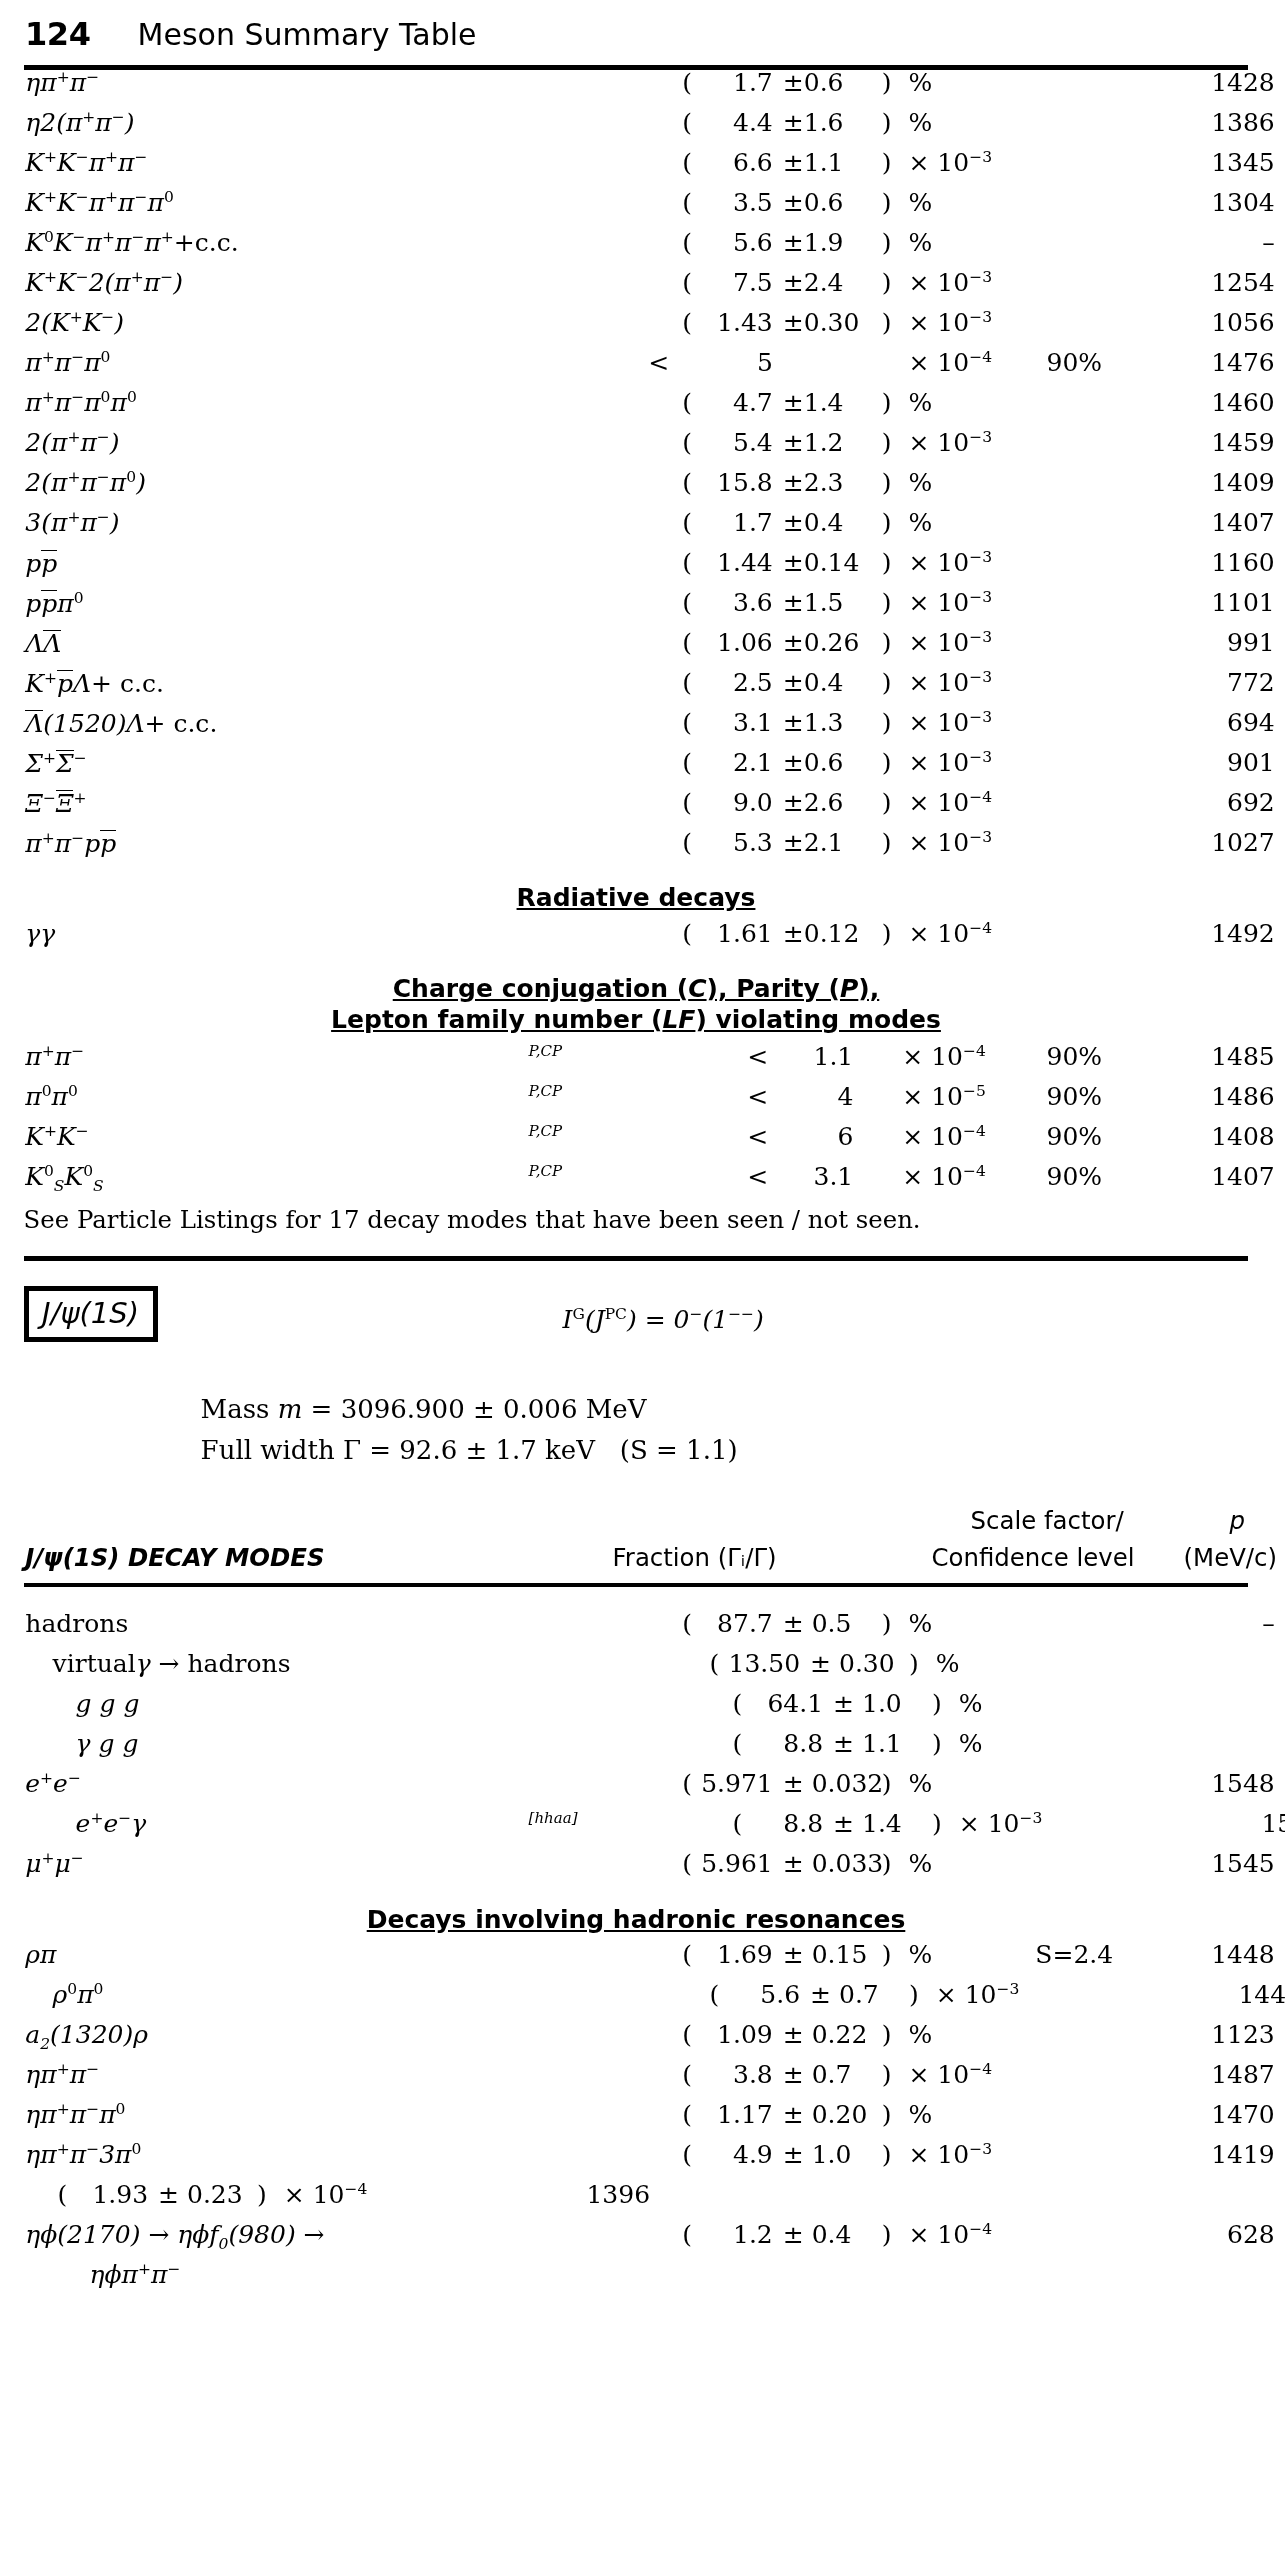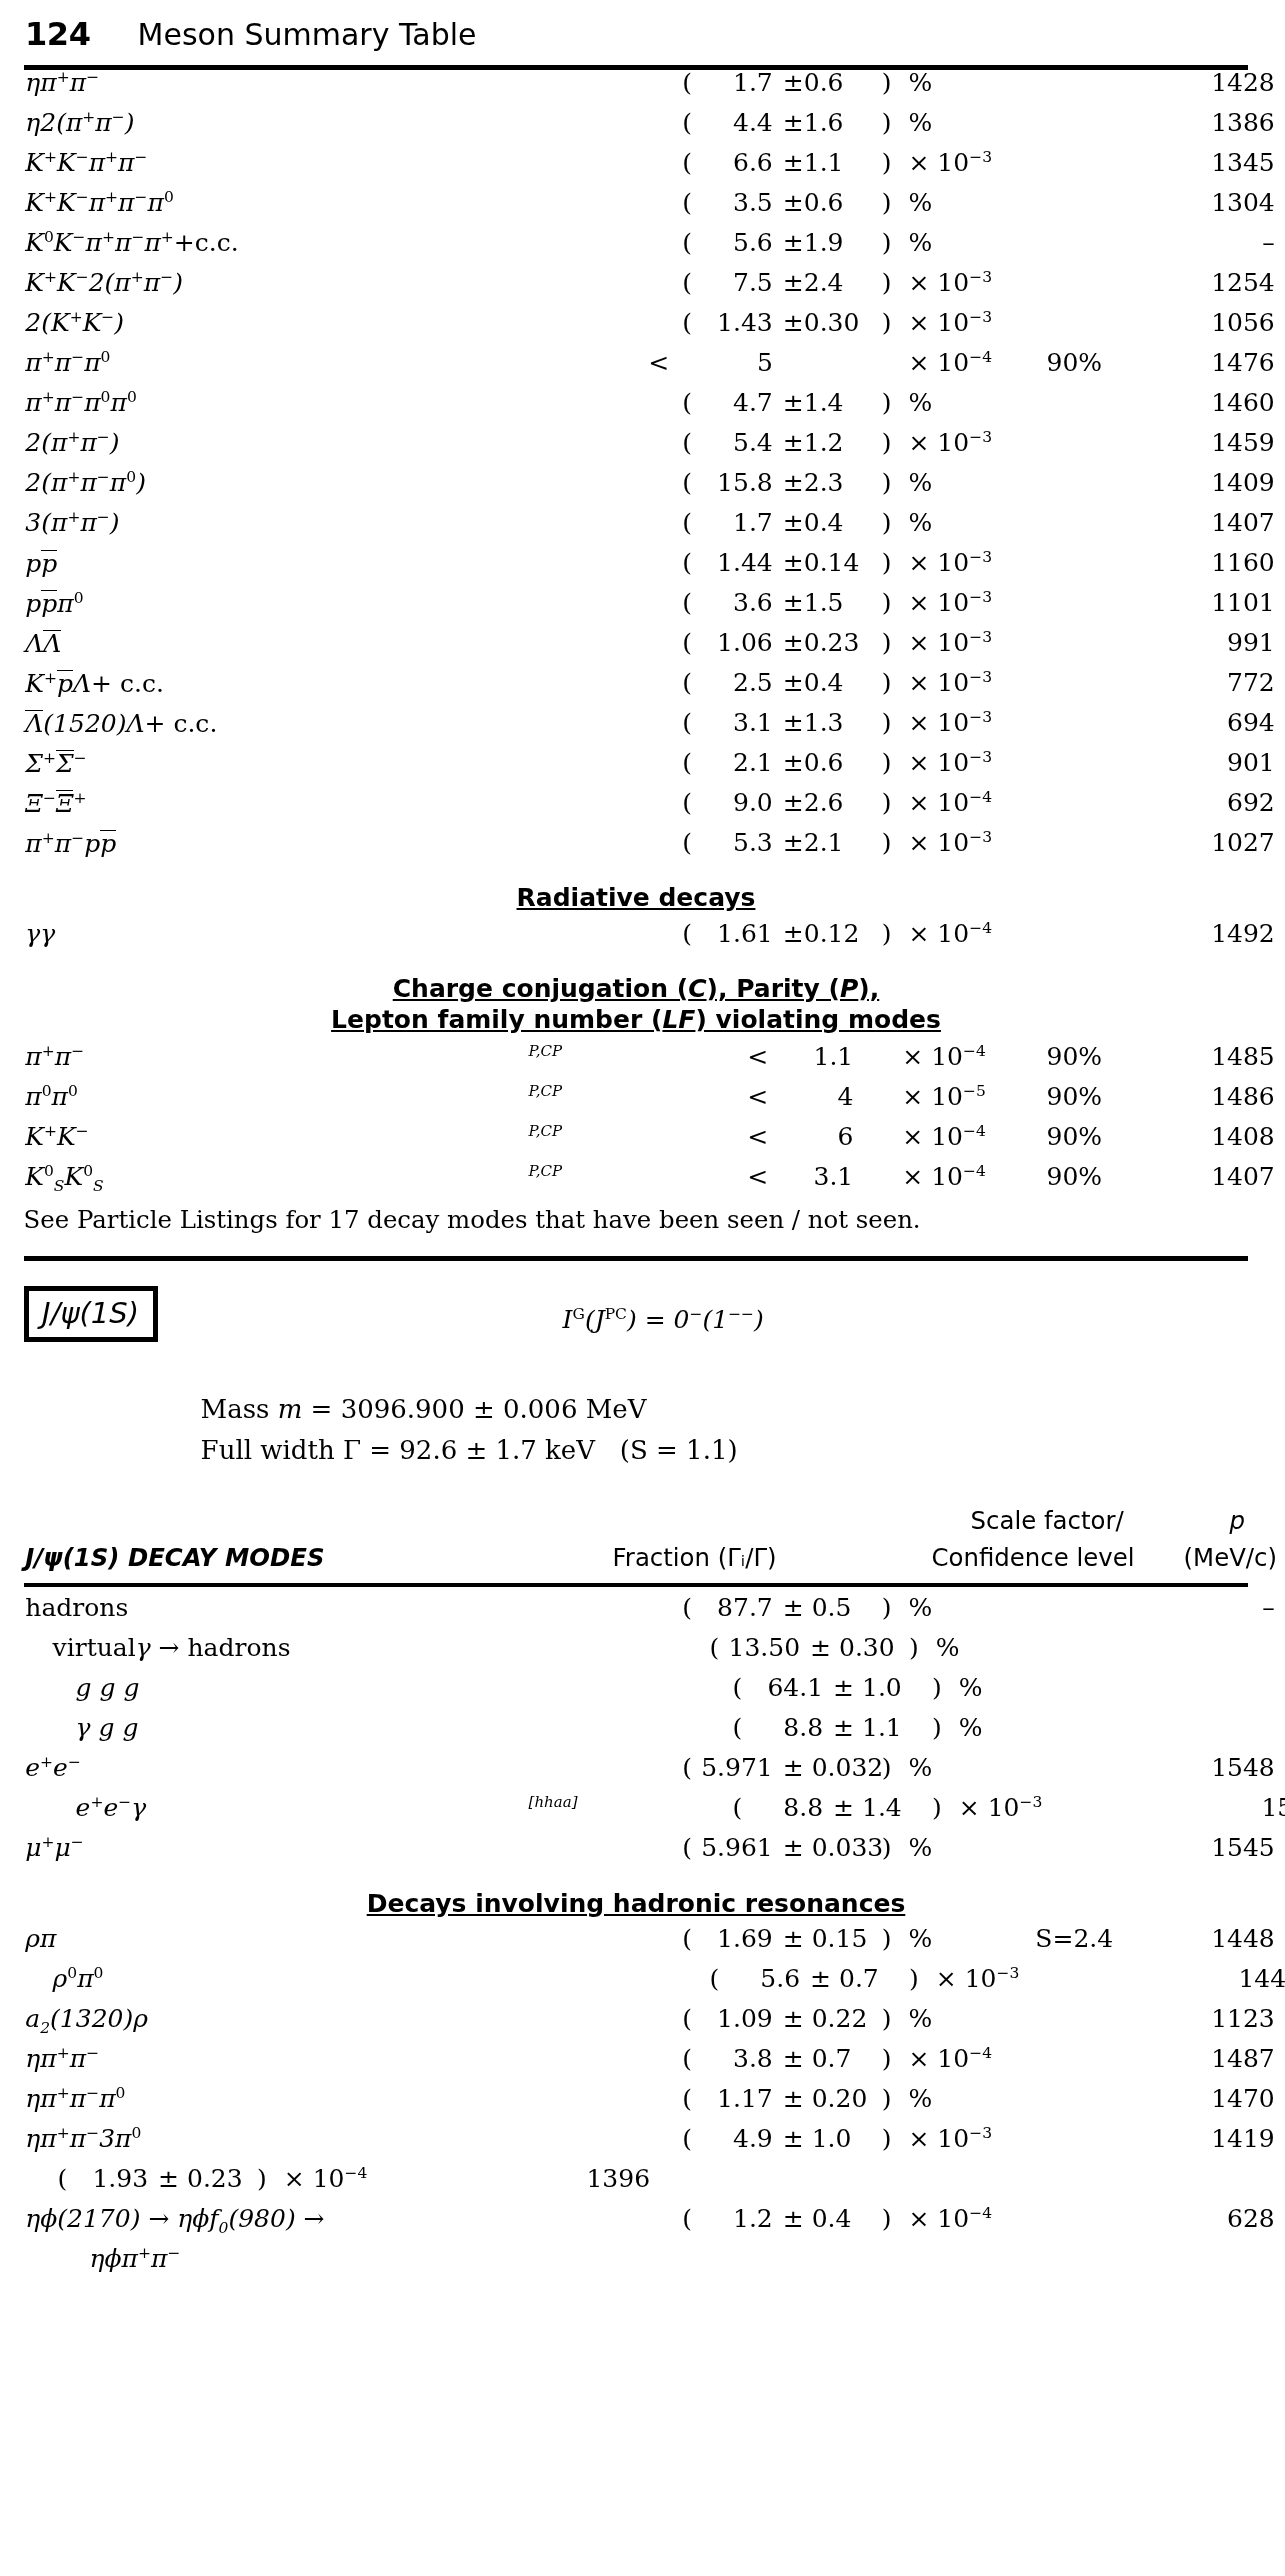--- a/index.html
+++ b/index.html
@@ -410,21 +410,21 @@
         </div>
         <div class="c-cl"></div>
         <div class="c-p">1101</div>
       </div>
       <div class="row">
         <div class="c-mode ">Λ<span class="ovl">Λ</span></div>
         <div class="c-val">
           <span class="v-lt"></span>
           <span class="v-open">(</span>
           <span class="v-num">1.06</span>
-          <span class="v-err">±0.23</span>
+          <span class="v-err">±0.26</span>
           <span class="v-close">)</span>
           <span class="v-unit">× 10<sup>−3</sup></span>
         </div>
         <div class="c-cl"></div>
         <div class="c-p">991</div>
       </div>
       <div class="row">
         <div class="c-mode ">K<sup>+</sup><span class="ovl">p</span>Λ<span class="up">+ c.c.</span></div>
         <div class="c-val">
           <span class="v-lt"></span>
@@ -572,21 +572,21 @@
   <div class="colhead">
     <div class="ch-modes">J/ψ(1S) DECAY MODES</div>
     <div class="ch-frac" id="ch-frac">Fraction (Γᵢ/Γ)</div>
     <div class="ch-scale">Scale factor/</div>
     <div class="ch-conf">Confidence level</div>
     <div class="ch-p">p</div>
     <div class="ch-p" style="top:44px;left:1160px;font-style:normal;">(MeV/c)</div>
   </div>
   <div class="rule-head"></div>
 
-  <div class="table" style="padding-top:8px;" id="jpsi-table">
+  <div class="table" style="padding-top:24px;" id="jpsi-table">
       <div class="row">
         <div class="c-mode "><span class="up">hadrons</span></div>
         <div class="c-val">
           <span class="v-lt"></span>
           <span class="v-open">(</span>
           <span class="v-num">87.7</span>
           <span class="v-err">± 0.5</span>
           <span class="v-close">)</span>
           <span class="v-unit">%</span>
         </div>

